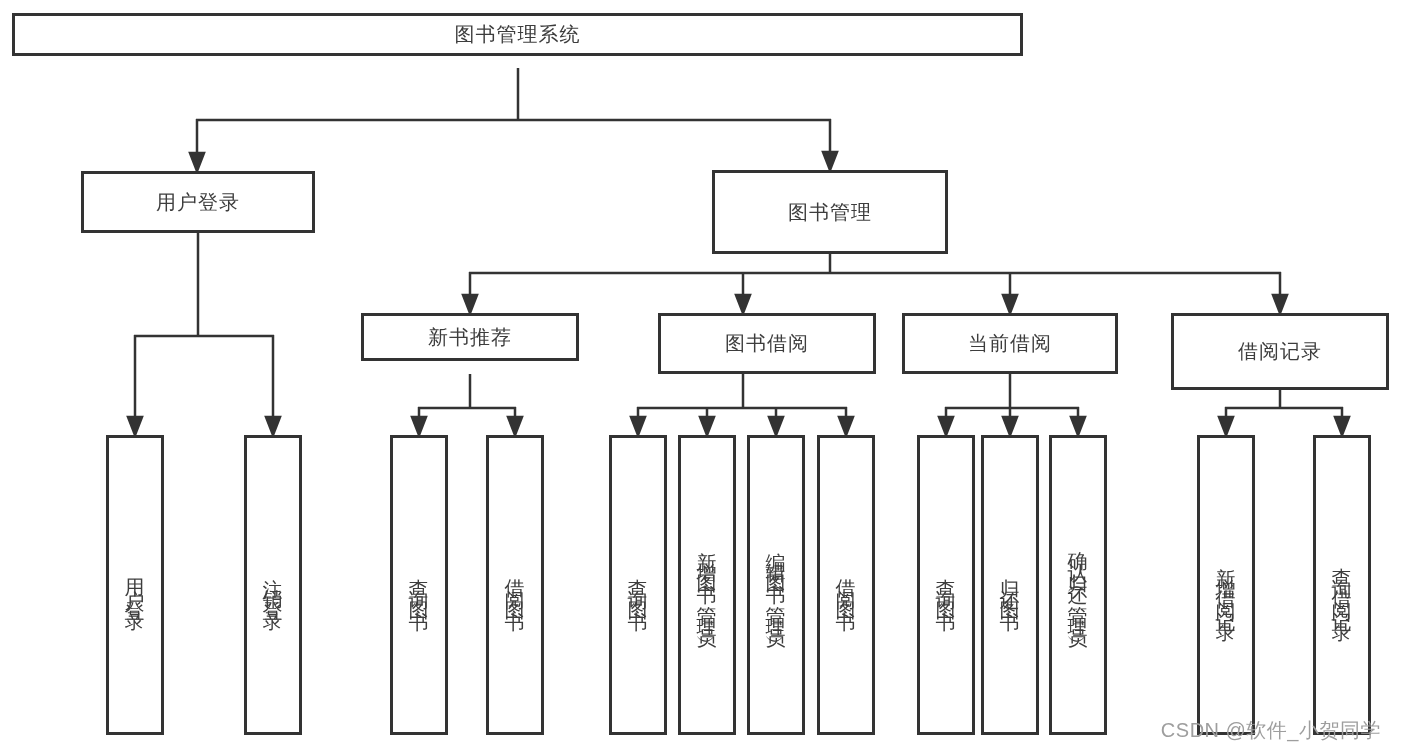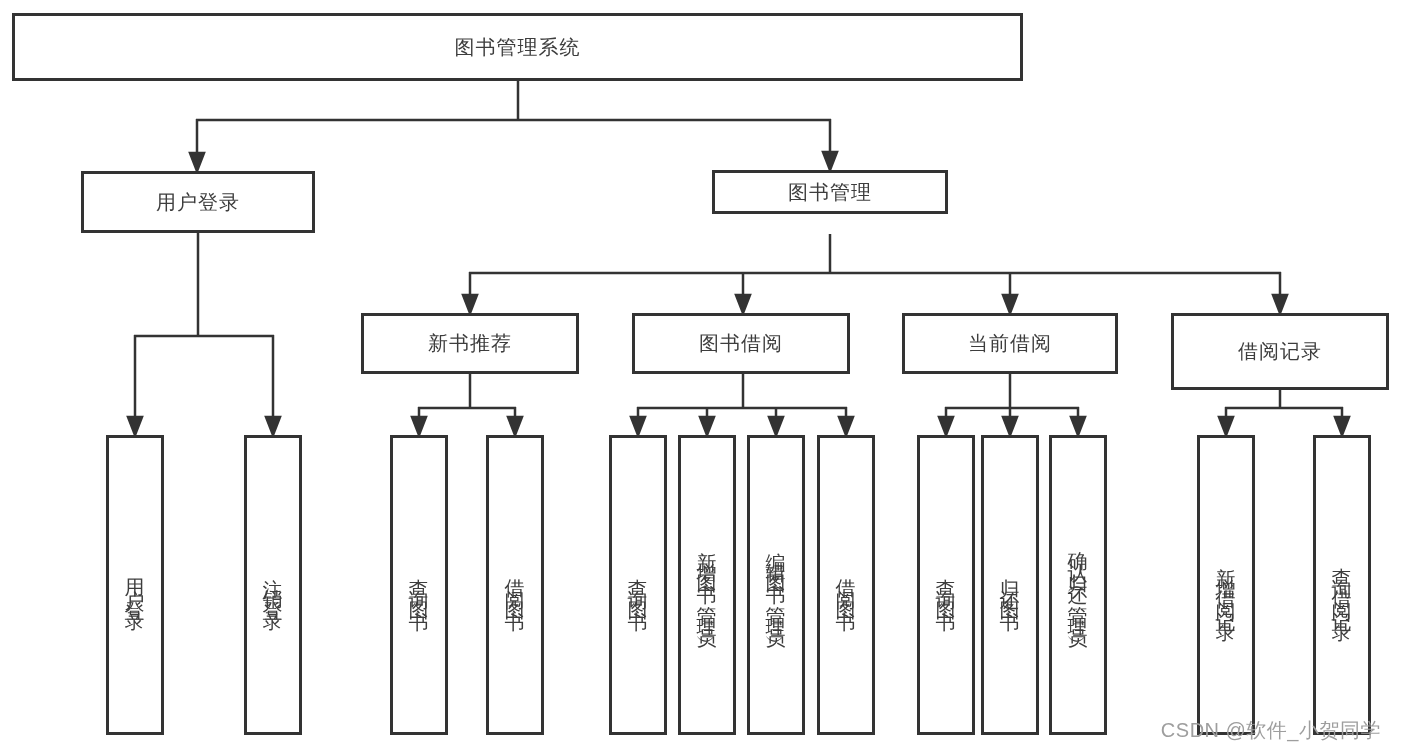--- a/index.html
+++ b/index.html
@@ -131,35 +131,35 @@
         <line x1="1280" y1="374" x2="1280" y2="408"></line>
         <line x1="1225" y1="408" x2="1343" y2="408"></line>
         <line x1="1226" y1="407" x2="1226" y2="417"></line>
         <polygon points="1219,417 1233,417 1226,435"></polygon>
         <line x1="1342" y1="407" x2="1342" y2="417"></line>
         <polygon points="1335,417 1349,417 1342,435"></polygon>
       </g>
     </g>
   </svg>
 
-  <div class="node" style="left:12px; top:13px; width:1011px; height:68px;">
+  <div class="node" style="left:12px; top:13px; width:1011px; height:43px;">
     <span class="lbl">图书管理系统</span>
   </div>
 
   <div class="node" style="left:81px; top:171px; width:234px; height:62px;">
     <span class="lbl">用户登录</span>
   </div>
-  <div class="node" style="left:712px; top:170px; width:236px; height:44px;">
+  <div class="node" style="left:712px; top:170px; width:236px; height:84px;">
     <span class="lbl">图书管理</span>
   </div>
 
-  <div class="node" style="left:361px; top:313px; width:218px; height:61px;">
+  <div class="node" style="left:361px; top:313px; width:218px; height:48px;">
     <span class="lbl">新书推荐</span>
   </div>
-  <div class="node" style="left:632px; top:313px; width:218px; height:61px;">
+  <div class="node" style="left:658px; top:313px; width:218px; height:61px;">
     <span class="lbl">图书借阅</span>
   </div>
   <div class="node" style="left:902px; top:313px; width:216px; height:61px;align-items:center;">
     <span class="lbl">当前借阅</span>
   </div>
   <div class="node" style="left:1171px; top:313px; width:218px; height:77px;">
     <span class="lbl">借阅记录</span>
   </div>
 
   <div class="node vnode" style="left:106px; top:435px; width:58px; height:300px;">

